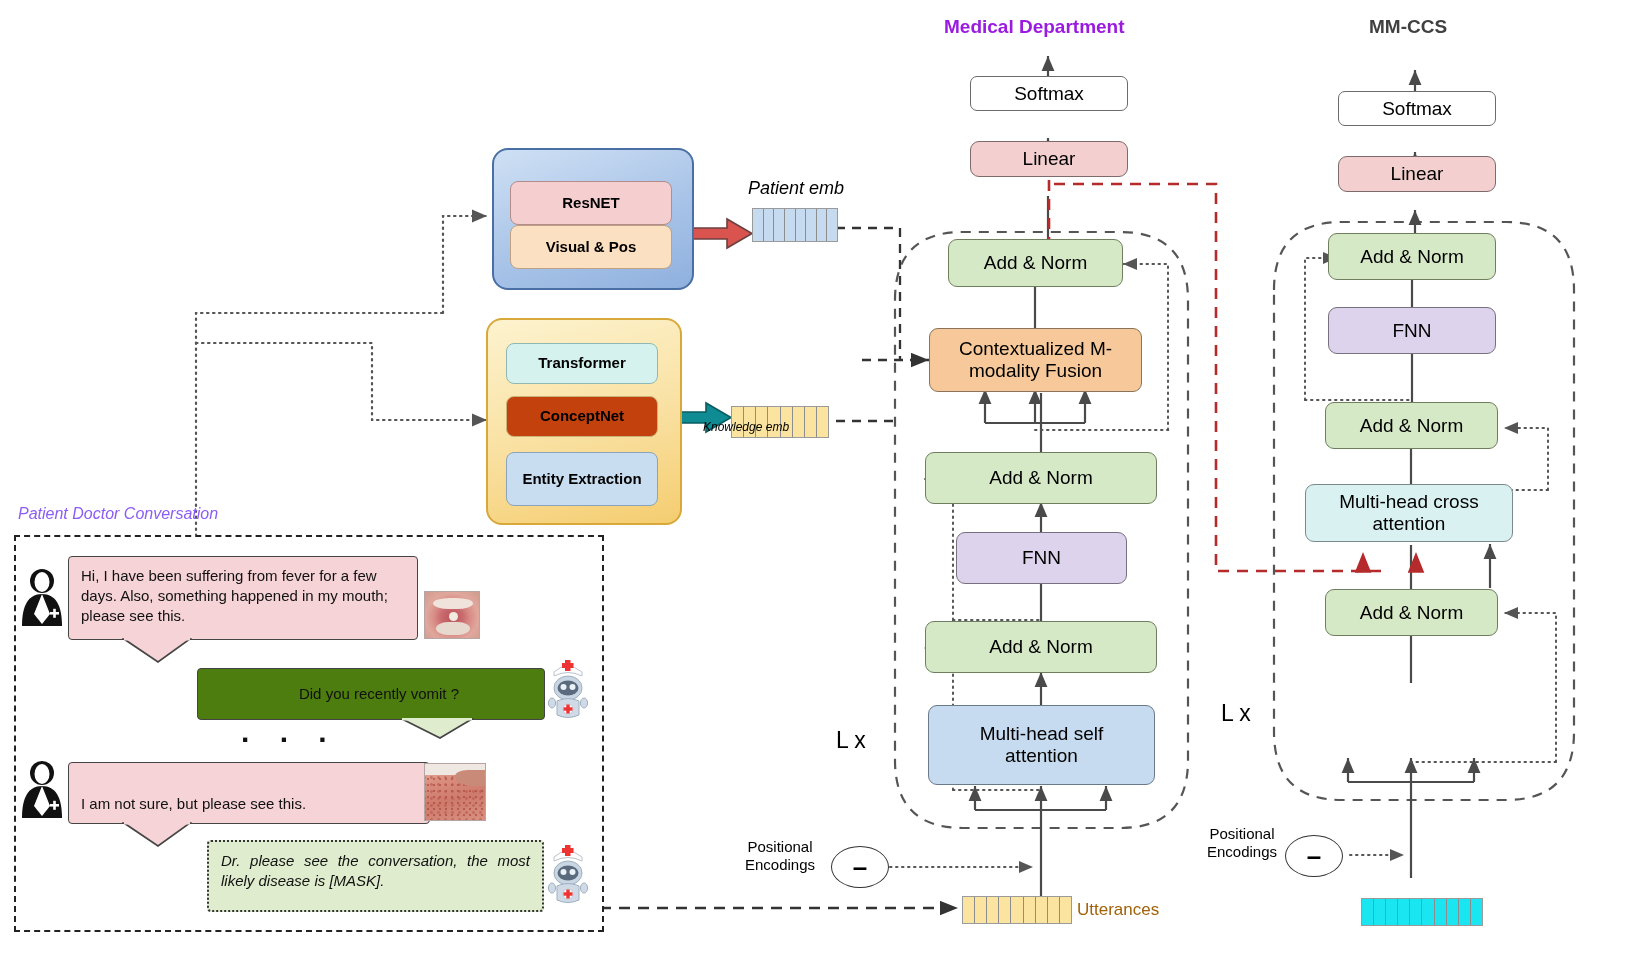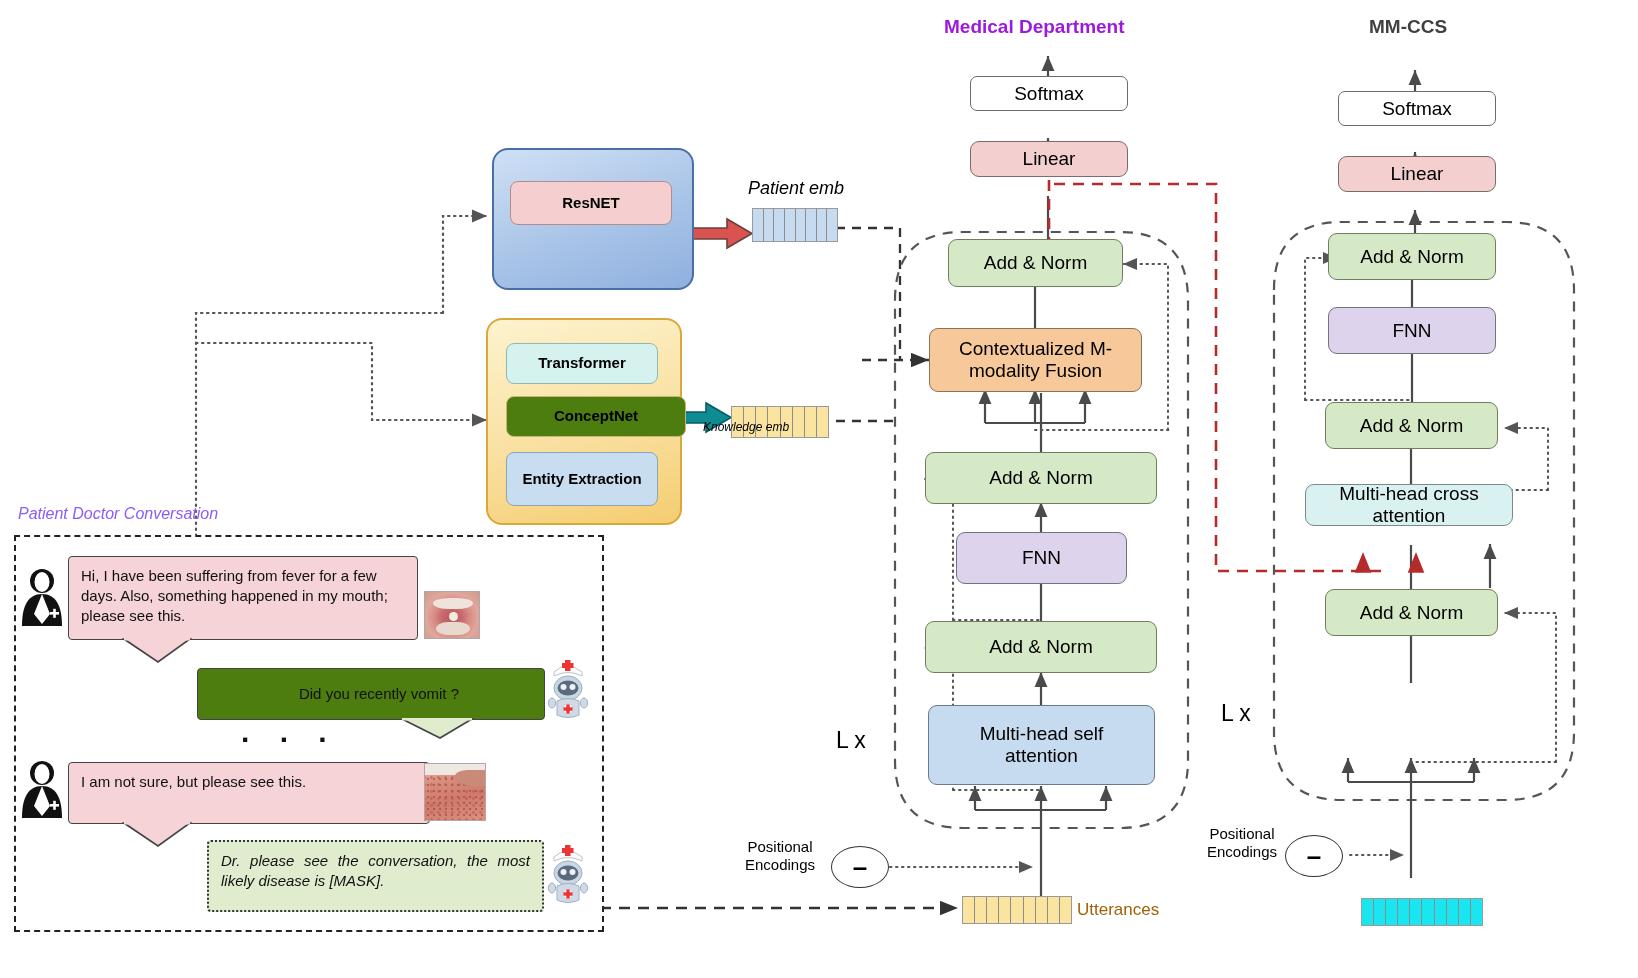--- a/index.html
+++ b/index.html
@@ -173,26 +173,29 @@
       <path d="M1054,184 L1216,184 L1216,571 L1382,571"></path>
       <path d="M1363,571 L1363,552" marker-end="url(#arR)"></path>
       <path d="M1416,571 L1416,552" marker-end="url(#arR)"></path>
     </g>
   </svg>
 
   <div class="panelV" style="left:492px;top:148px;width:198px;height:138px;"></div>
   <div class="inner" style="left:510px;top:173px;width:162px;height:44px;background:#f5cfcf;border-color:#b48c8c;margin-top:8px;">
     <span>ResNET</span>
   </div>
+  <div class="inner" style="left:510px;top:225px;width:162px;height:44px;background:#fbe0c2;border-color:#bfa184;">
+    <span>Visual &amp; Pos</span>
+  </div>
 
   <div class="panelK" style="left:486px;top:318px;width:192px;height:203px;"></div>
   <div class="inner" style="left:506px;top:343px;width:152px;height:41px;background:#d6f2ee;border-color:#8fb8b4;">
     <span>Transformer</span>
   </div>
-  <div class="inner" style="left:506px;top:396px;width:180px;height:41px;background:#4d7c0f;border-color:#c9b378;text-align:center;">
+  <div class="inner" style="left:506px;top:396px;width:152px;height:41px;background:#c2410c;border-color:#c9b378;text-align:center;">
     <span>ConceptNet</span>
   </div>
   <div class="inner" style="left:506px;top:452px;width:152px;height:54px;background:#c9ddf0;border-color:#8ba4bb;">
     <span>Entity Extraction</span>
   </div>
 
   <div class="ital" style="left:748px;top:178px;font-size:18px;">Patient emb</div>
   <div class="strip" style="left:752px;top:208px;width:84px;height:32px;">
     <span style="width:10.5px;background:#c6dbef;"></span>
       <span style="width:10.5px;background:#c6dbef;"></span>
@@ -281,21 +284,21 @@
     <svg width="44" height="62" viewBox="0 0 44 62">
       <circle cx="22" cy="15" r="12" fill="#111"></circle>
       <ellipse cx="22" cy="16" rx="7.5" ry="10" fill="#fff"></ellipse>
       <path d="M22 28 C8 28 2 40 2 60 L42 60 C42 40 36 28 22 28 Z" fill="#111"></path>
       <path d="M22 28 L14 48 L22 58 L30 48 Z" fill="#fff"></path>
       <rect x="30" y="46" width="9" height="2.6" fill="#fff"></rect>
       <rect x="33.2" y="42.8" width="2.6" height="9" fill="#fff"></rect>
     </svg>
   </div>
 
-  <div class="bub pat" style="left:68px;top:762px;width:362px;height:62px;display:flex;align-items:flex-start;">
+  <div class="bub pat" style="left:68px;top:762px;width:362px;height:62px;display:flex;align-items:flex-end;">
     <span>I am not sure, but please see this.</span>
   </div>
   <div class="abs" style="left:122px;top:822px;">
     <svg width="70" height="26">
         <path d="M2,1 L68,1 L36,24 Z" fill="#f5d3d6" stroke="#444" stroke-width="1.7"></path>
     <path d="M2,1 L68,1" stroke="#f5d3d6" stroke-width="3"></path>
       </svg>
   </div>
 
   <div class="abs" style="left:424px;top:763px;width:62px;height:58px;border:1px solid #b5a5a5;overflow:hidden;
@@ -384,21 +387,21 @@
 
   <div class="box green" style="left:1328px;top:233px;width:168px;height:47px;font-size:19px;">
     <span>Add &amp; Norm</span>
   </div>
   <div class="box purple" style="left:1328px;top:307px;width:168px;height:47px;font-size:19px;">
     <span>FNN</span>
   </div>
   <div class="box green" style="left:1325px;top:402px;width:173px;height:47px;font-size:19px;">
     <span>Add &amp; Norm</span>
   </div>
-  <div class="box cyan" style="left:1305px;top:484px;width:208px;height:42px;font-size:19px;padding:0 12px;">
+  <div class="box cyan" style="left:1305px;top:484px;width:208px;height:58px;font-size:19px;padding:0 12px;">
     <span>Multi-head cross attention</span>
   </div>
   <div class="box green" style="left:1325px;top:589px;width:173px;height:47px;font-size:19px;">
     <span>Add &amp; Norm</span>
   </div>
 
   <div class="lx" style="left:1221px;top:700px;">L x</div>
   <div class="pelbl" style="left:1192px;top:825px;width:100px;">Positional Encodings</div>
   <div class="abs" style="left:1285px;top:835px;width:58px;height:42px;border:1.8px solid #333;border-radius:50%;
               display:flex;align-items:center;justify-content:center;background:#fff;">

